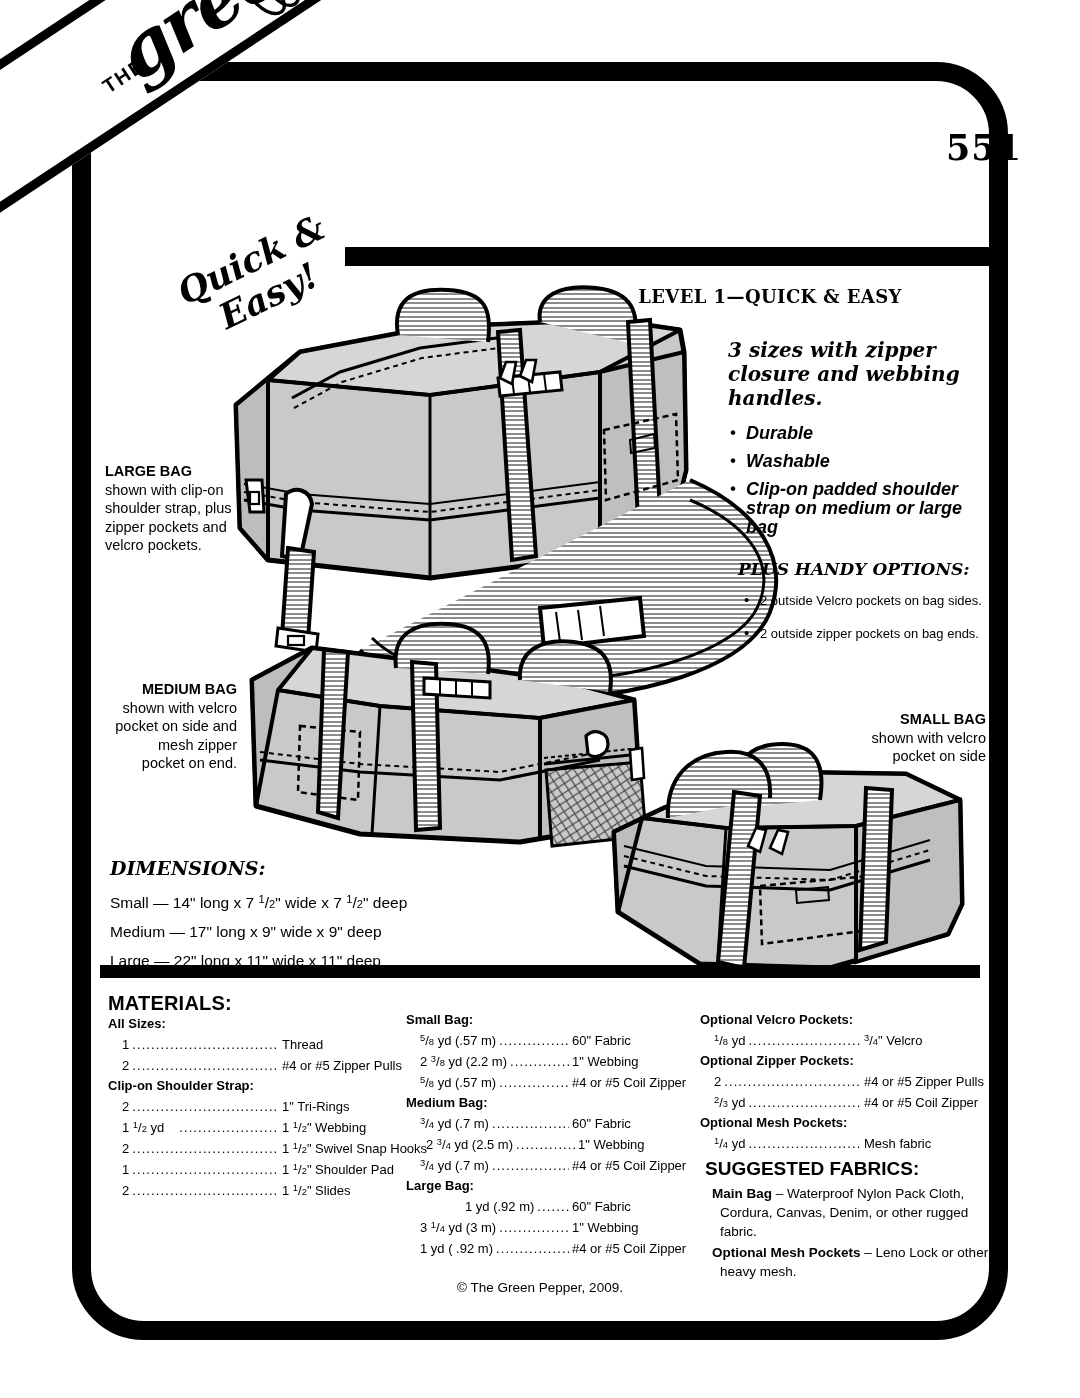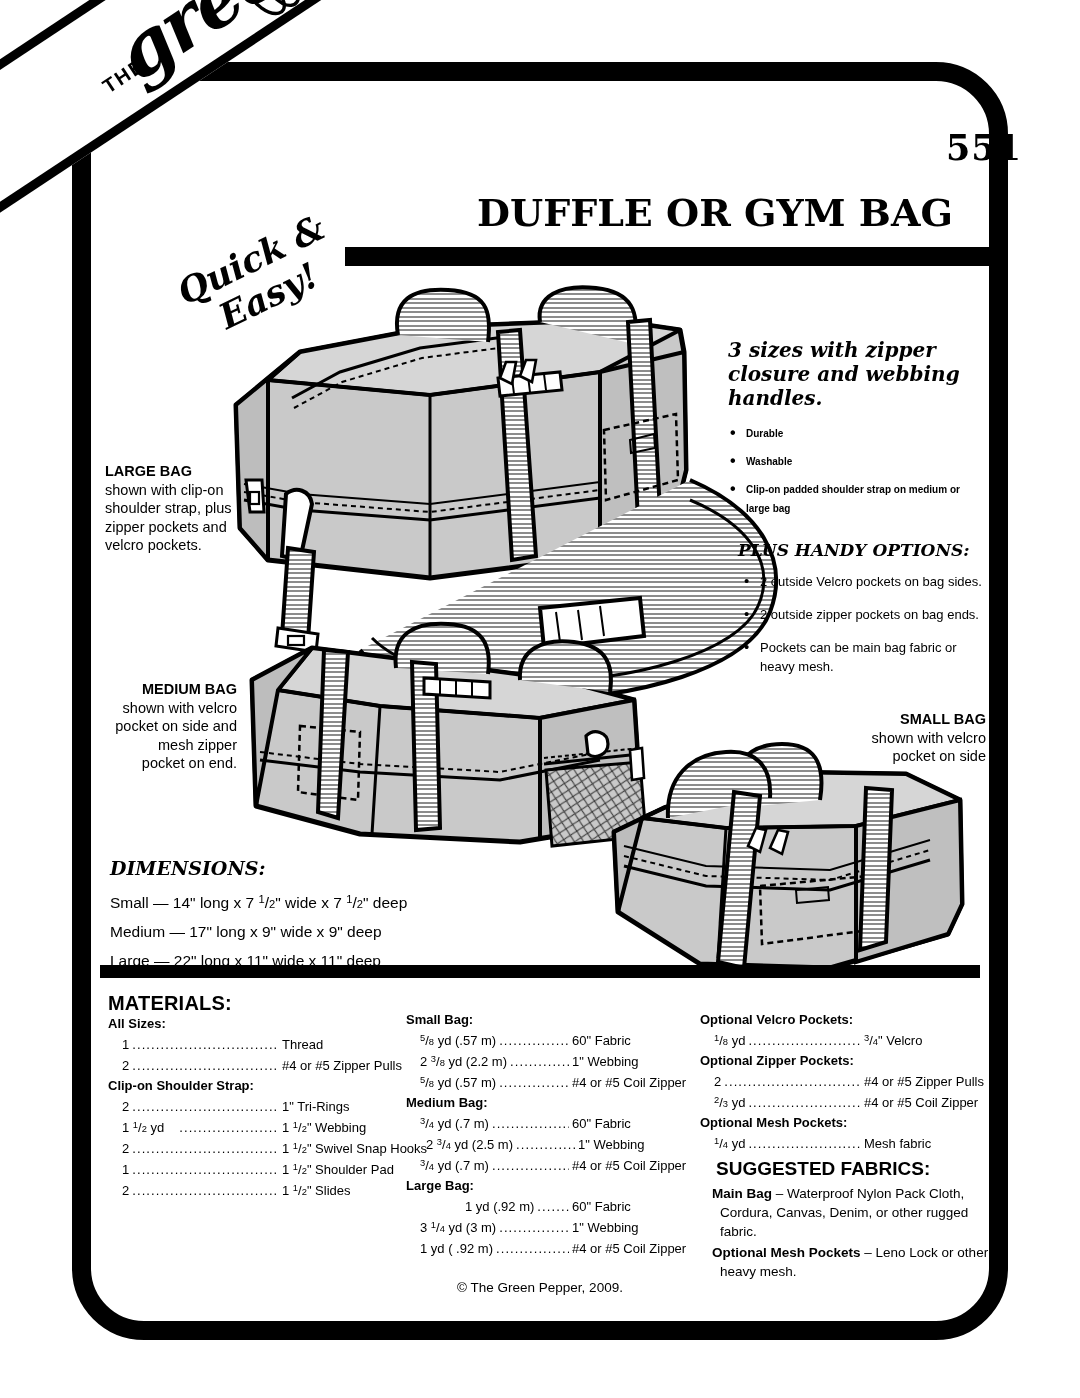--- a/index.html
+++ b/index.html
@@ -110,22 +110,22 @@
     z-index:5;
   }
   .features h2{
     margin:0 0 14px 0;
     font-family:"DejaVu Serif",serif;
     font-weight:700;font-style:italic;
     font-size:20px;line-height:24px;
   }
   .feat-list{list-style:none;margin:0;padding:0;}
   .feat-list li{
-    font-size:10px;font-weight:700;line-height:19px;
-    margin-bottom:9px;padding-left:18px;position:relative;
+    font-size:18px;font-weight:700;line-height:19px;
+    margin-bottom:9px;padding-left:18px;position:relative;font-style:italic;
   }
   .feat-list li::before{
     content:"•";position:absolute;left:2px;top:-1px;font-size:16px;
   }
   .plus-options{
     margin:22px 0 12px 10px;
     font-family:"DejaVu Serif",serif;
     font-weight:700;font-style:italic;font-size:17px;
   }
   .opt-list{list-style:none;margin:0;padding:0 0 0 16px;}
@@ -174,21 +174,21 @@
     flex:1 1 auto;overflow:hidden;white-space:nowrap;
     margin:0 3px;letter-spacing:1.1px;
   }
   .mat-item{white-space:nowrap;}
 
   sup.fr{font-size:.72em;vertical-align:.42em;line-height:0;}
   sub.fr{font-size:.72em;vertical-align:0;line-height:0;}
 
   
   .sugg{position:absolute;left:700px;top:1158px;width:295px;z-index:8;}
-  .sugg h3{margin:0 0 4px 16px;font-weight:700;font-size:19px;}
+  .sugg h3{margin:0 0 4px 5px;font-weight:700;font-size:19px;}
   .sugg p{margin:0 0 2px 0;font-size:13.5px;line-height:19px;padding-left:18px;text-indent:-0px;}
   .sugg b{font-weight:700;}
 
   
   .copyright{
     position:absolute;left:0;top:1280px;width:1080px;
     text-align:center;font-size:13.5px;z-index:8;
   }
 
   
@@ -330,21 +330,21 @@
       <path d="M866 788 L892 790 L886 942 L860 950 Z" fill="url(#webbpat)" stroke="#000" stroke-width="4"></path>
 
       <path d="M748 846 L756 828 L766 830 L760 852 Z" fill="#fff" stroke="#000" stroke-width="2.6"></path>
       <path d="M770 848 L778 830 L788 832 L782 854 Z" fill="#fff" stroke="#000" stroke-width="2.6"></path>
     </g>
   </svg>
 
   <div class="title-rule"></div>
 
   <div class="pattern-number">551</div>
-  <div class="title">DUFFLE OR GYM BAG</div>
+  <div class="level">LEVEL 1—QUICK &amp; EASY</div>
 
   <div class="banner">
     <div class="banner-inner">
       <span class="logo-the">THE</span>
       <span class="logo-green">green</span>
       <svg class="pepper-icon" viewBox="0 0 86 110">
         <g fill="none" stroke="#000" stroke-width="3.4" stroke-linejoin="round" stroke-linecap="round">
           <path d="M14 30 C6 22, 6 12, 14 8 C22 12, 24 22, 20 30 Z"></path>
           <path d="M26 24 C24 12, 30 4, 38 4 C42 12, 40 22, 34 28 Z"></path>
           <path d="M44 22 C46 10, 54 4, 60 6 C60 16, 54 24, 48 27 Z"></path>
@@ -367,21 +367,20 @@
     <h2>3 sizes with zipper closure and webbing handles.</h2>
     <ul class="feat-list" id="feat-list">
         <li>Durable</li>
         <li>Washable</li>
         <li>Clip-on padded shoulder strap on medium or large bag</li>
       </ul>
     <div class="plus-options">PLUS HANDY OPTIONS:</div>
     <ul class="opt-list" id="opt-list">
         <li>2 outside Velcro pockets on bag sides.</li>
         <li>2 outside zipper pockets on bag ends.</li>
-        <li>Pockets can be main bag fabric or heavy mesh.</li>
       </ul>
   </div>
 
   <div class="callout" id="cal-large">
     <b>LARGE BAG</b>
     <span>shown with clip-on shoulder strap, plus zipper pockets and velcro pockets.</span>
   </div>
   <div class="callout" id="cal-medium">
     <b>MEDIUM BAG</b>
     <span>shown with velcro pocket on side and mesh zipper pocket on end.</span>

